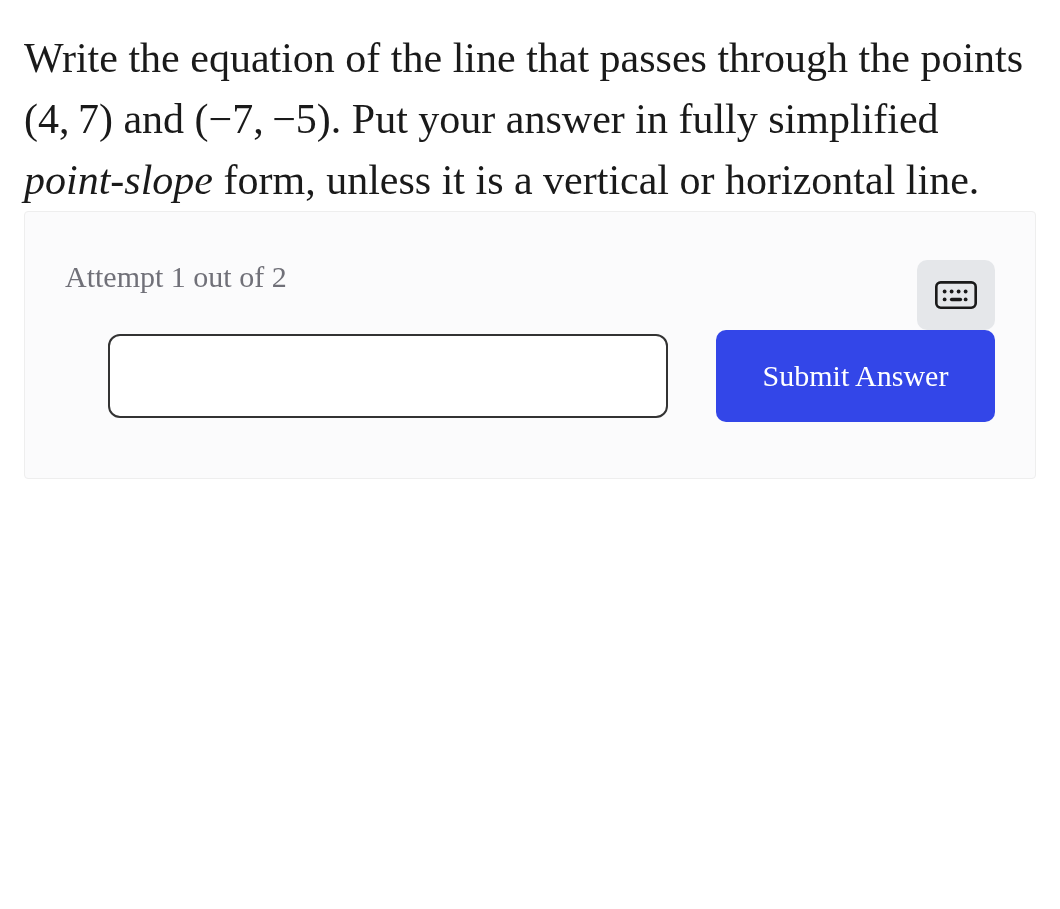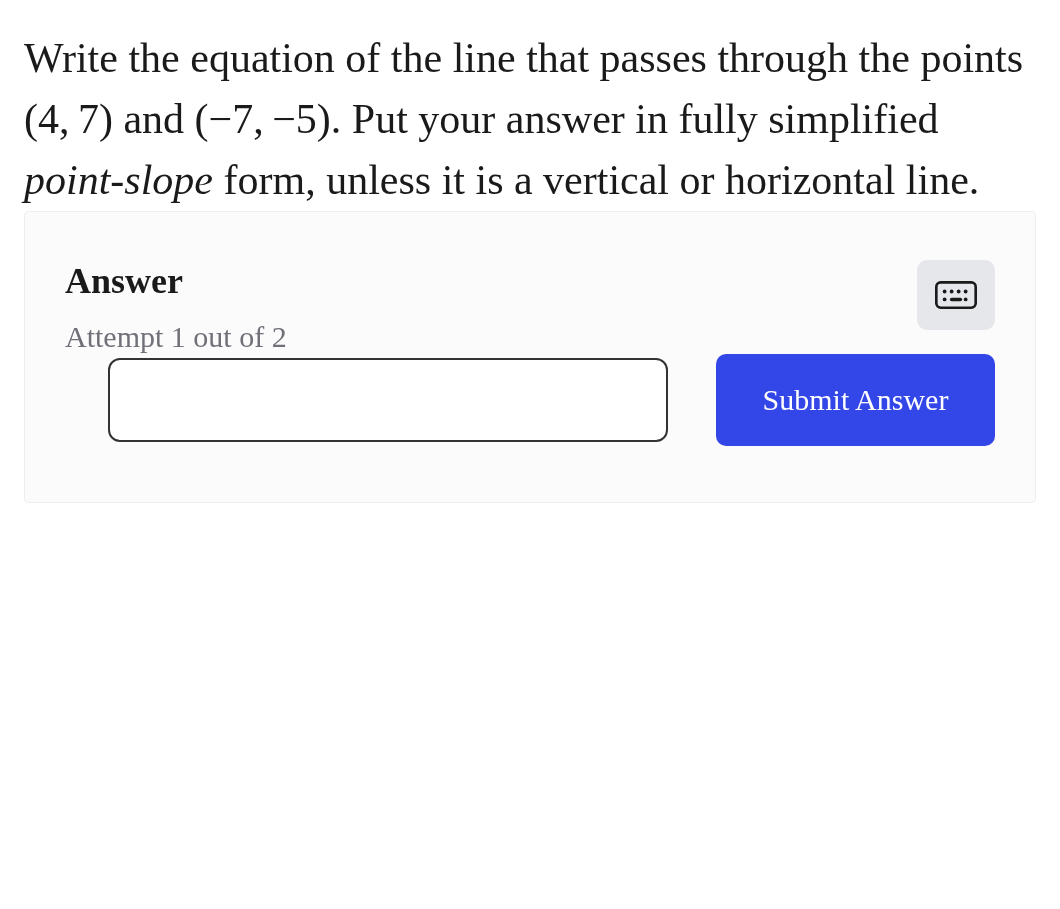--- a/index.html
+++ b/index.html
@@ -93,21 +93,20 @@
 </head>
 <body>
 
 <div class="question">
   <span>Write the equation of the line that passes through the points </span><span class="math">(4, 7)</span><span> and </span><span class="math">(−7, −5)</span><span>. Put your answer in fully simplified </span><span class="italic">point-slope</span><span> form, unless it is a vertical or horizontal line.</span>
 </div>
 
 <div class="answer-box">
   <div class="answer-header">
     <div>
-      <div class="answer-title">Answer</div>
       <div class="attempt-text">Attempt 1 out of 2</div>
     </div>
     <button class="keyboard-btn">
       <svg viewBox="0 0 48 32">
         <rect x="1.5" y="1.5" width="45" height="29" rx="5" ry="5" fill="none" stroke="#1a1a1a" stroke-width="3"></rect>
         <circle cx="11" cy="12" r="2.2" fill="#1a1a1a"></circle>
         <circle cx="19" cy="12" r="2.2" fill="#1a1a1a"></circle>
         <circle cx="27" cy="12" r="2.2" fill="#1a1a1a"></circle>
         <circle cx="35" cy="12" r="2.2" fill="#1a1a1a"></circle>
         <circle cx="11" cy="21" r="2.2" fill="#1a1a1a"></circle>

